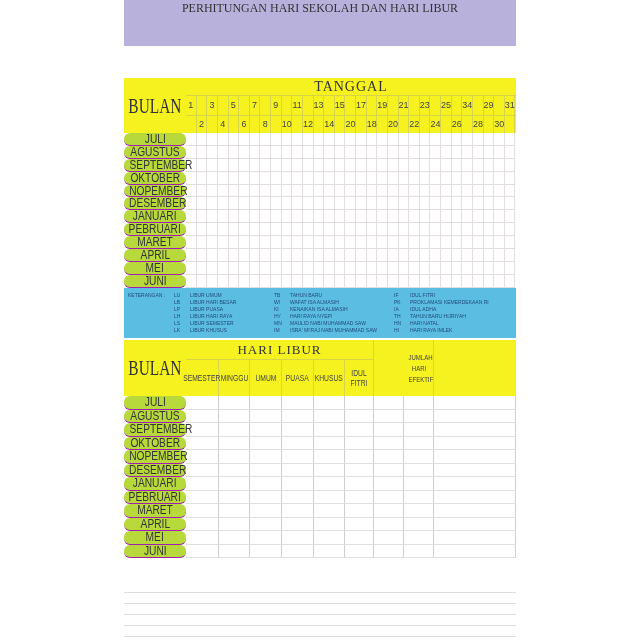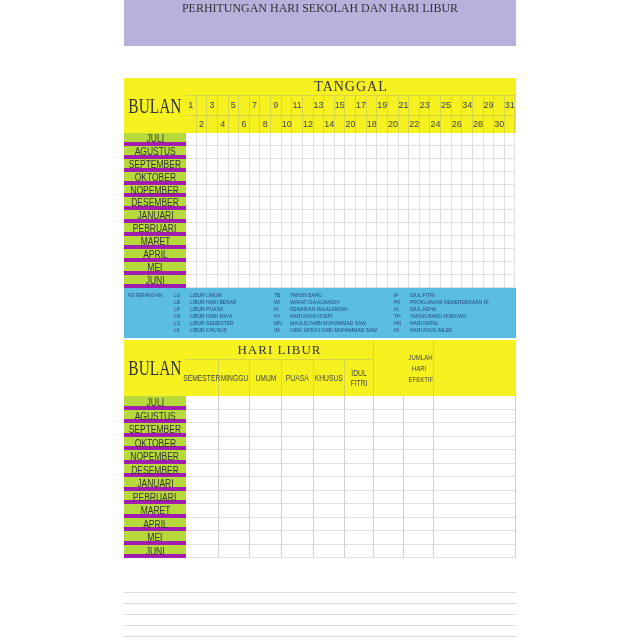--- a/index.html
+++ b/index.html
@@ -22,21 +22,21 @@
   .tg-head { position:absolute; left:62px; top:78px; width:330px; height:55px; }
   .tg-title { position:absolute; left:0; top:0; width:330px; height:17px; text-align:center; font-family:"Liberation Serif", serif; font-size:14px; color:#333; letter-spacing:1px; line-height:18px; border-bottom:1px solid #d8d44a; }
   .tg-odd, .tg-even { position:absolute; left:0; width:330px; display:flex; }
   .tg-odd { top:17px; height:20px; border-bottom:1px solid #d8d44a; }
   .tg-even { top:37px; height:18px; }
   .tg-cell { width:10.64px; flex:0 0 10.64px; border-right:1px solid #d8d44a; box-sizing:border-box; font-size:9px; color:#444; text-align:center; line-height:20px; }
   .tg-even .tg-cell { line-height:18px; }
 
   .rows { position:absolute; left:0; width:392px; }
   .row { position:relative; display:flex; box-sizing:border-box; }
-  .mon { flex:0 0 62px; width:62px; font-size:10px; color:#333; text-align:center; box-sizing:border-box; border-bottom:4px solid #a21caf; transform-origin:center; }
+  .mon { flex:0 0 62px; width:62px; font-size:12px; color:#333; text-align:center; box-sizing:border-box; border-bottom:1px solid #a21caf; transform-origin:center;border-radius:6px; }
   .mon span { display:inline-block; transform:scaleX(0.85); }
   .gcell { box-sizing:border-box; border-right:1px solid #e2dede; border-bottom:1px solid #e2dede; background:#fff; }
 
   .ket { position:absolute; left:0; top:288px; width:392px; height:50px; font-size:5px; color:#1f4a78; }
   .ket .lbl { position:absolute; left:4px; top:4px; }
   .ket .col { position:absolute; top:4px; }
   .ket .line { height:7px; line-height:7px; white-space:nowrap; }
 
   .hl-bulan { position:absolute; left:0; top:340px; width:62px; height:56px; display:flex; align-items:center; justify-content:center; font-family:"Liberation Serif", serif; font-size:22px; color:#333; border-right:1px solid #d8d44a; }
   .hl-bulan span { display:inline-block; transform:scaleX(0.7); }

